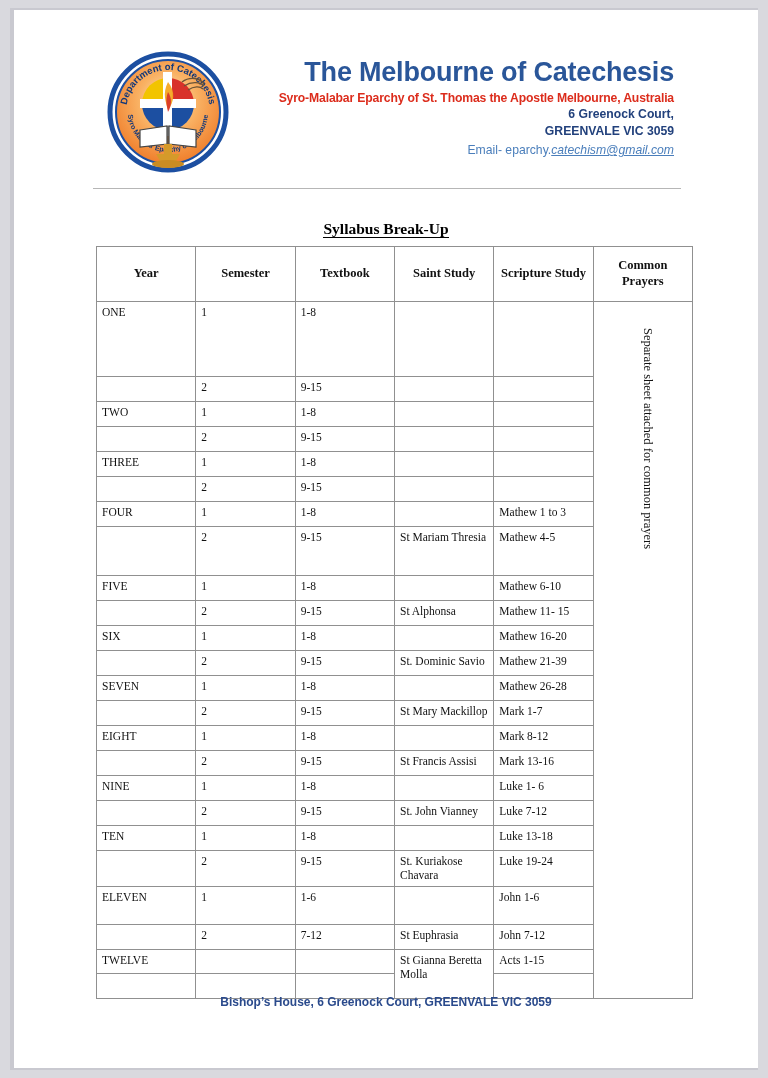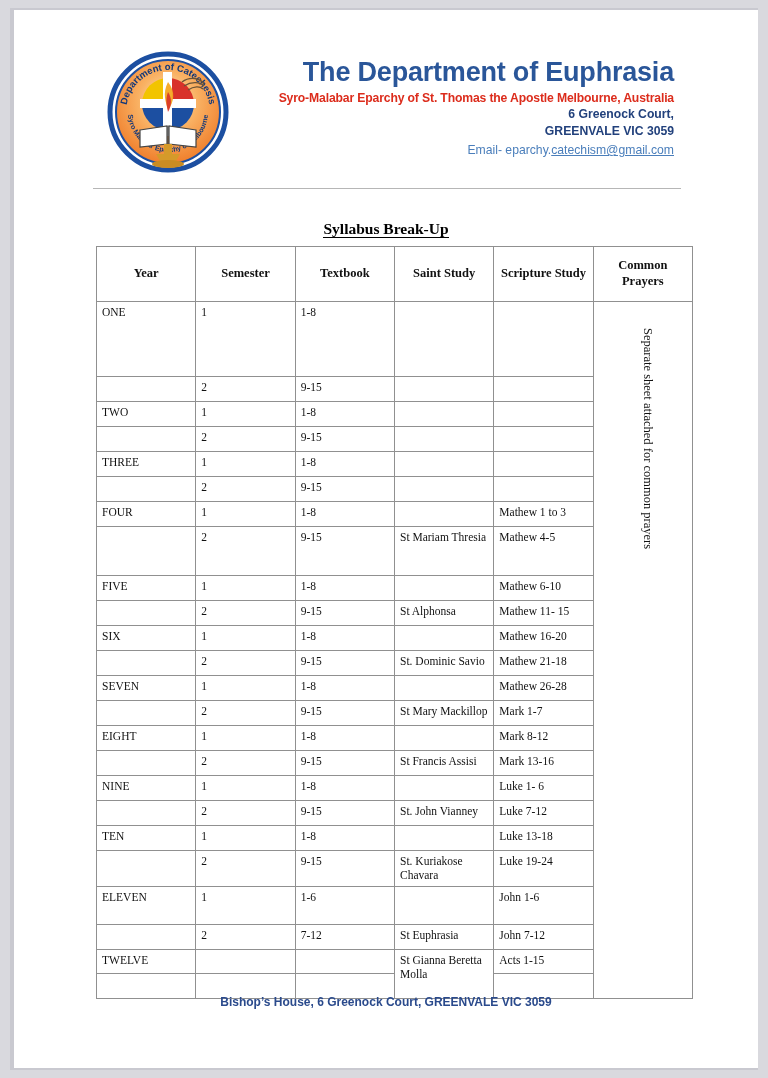--- a/index.html
+++ b/index.html
@@ -71,21 +71,21 @@
     color: #22417c;
     line-height: 1.35;
   }
   .email-line {
     font-size: 12.2px;
     color: #4a7ebb;
     line-height: 1.5;
     margin-top: 2px;
   }
   .email-line .em-label { color: #4a7ebb; }
-  .email-line .em-addr  { text-decoration: underline; }
+  .email-line .em-addr  { text-decoration: underline; font-style: italic; }
 
   .rule {
     position: absolute;
     left: 79px;
     top: 178px;
     width: 588px;
     height: 1px;
     background: #b6b6b6;
   }
 
@@ -246,21 +246,21 @@
 
         <g fill="none" stroke="#6a5336" stroke-width="1.4">
           <path d="M78 34 C86 28 96 30 100 36"></path>
           <path d="M80 38 C88 33 96 34 100 38"></path>
           <path d="M84 42 C90 38 96 38 99 41"></path>
         </g>
       </svg>
     </div>
 
     <div class="head-text">
-      <div class="org-title">The Department of Euphrasia</div>
+      <div class="org-title">The Melbourne of Catechesis</div>
       <div class="org-sub">Syro-Malabar Eparchy of St. Thomas the Apostle Melbourne, Australia</div>
       <div class="addr-line">6 Greenock Court,</div>
       <div class="addr-line">GREENVALE VIC 3059</div>
       <div class="email-line"><span class="em-label">Email-  eparchy.</span><span class="em-addr">catechism@gmail.com</span></div>
     </div>
   </div>
 
   <div class="rule"></div>
 
   <div class="doc-title"><span>Syllabus Break-Up</span></div>
@@ -358,21 +358,21 @@
             <td class="c-sem">1</td>
             <td class="c-text">1-8</td>
             <td class="c-saint"></td>
             <td class="c-scrip">Mathew 16-20</td>
           </tr>
           <tr style="height: 25px;">
             <td class="c-year"></td>
             <td class="c-sem">2</td>
             <td class="c-text">9-15</td>
             <td class="c-saint">St. Dominic Savio</td>
-            <td class="c-scrip">Mathew 21-18</td>
+            <td class="c-scrip">Mathew 21-39</td>
           </tr>
           <tr style="height: 25px;">
             <td class="c-year">SEVEN</td>
             <td class="c-sem">1</td>
             <td class="c-text">1-8</td>
             <td class="c-saint"></td>
             <td class="c-scrip">Mathew 26-28</td>
           </tr>
           <tr style="height: 25px;">
             <td class="c-year"></td>

